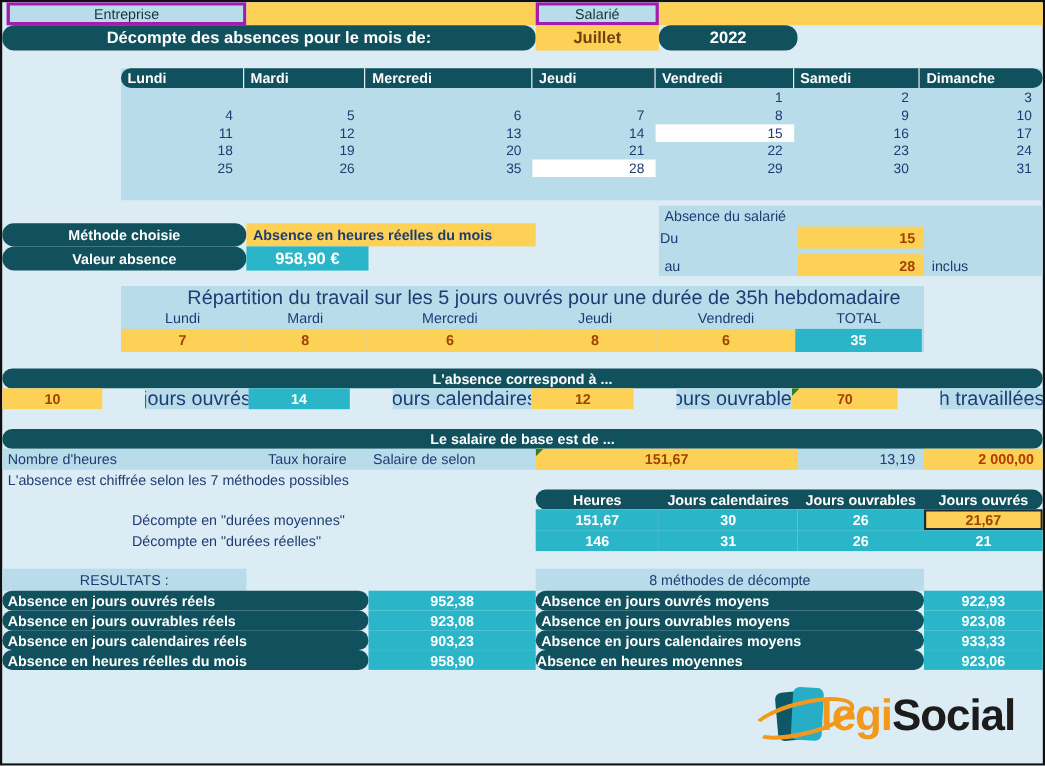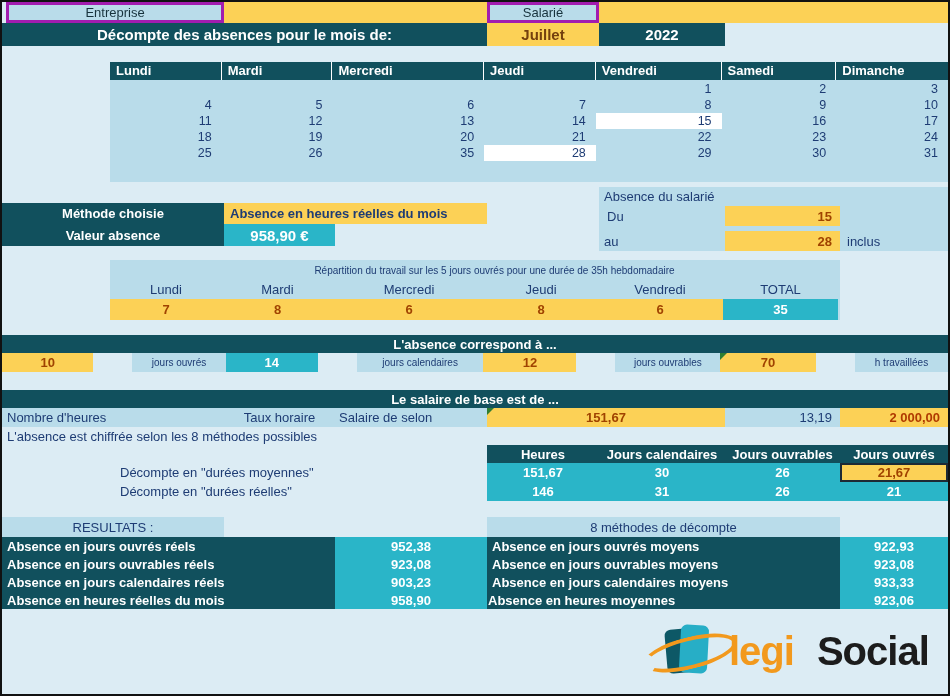--- a/index.html
+++ b/index.html
@@ -9,30 +9,30 @@
     background:var(--page); border:2px solid #111; box-sizing:border-box;
     overflow:hidden;
   }
   .abs{position:absolute; box-sizing:border-box;}
   .row{display:flex;}
   .cell{box-sizing:border-box; overflow:hidden; white-space:nowrap;}
   
   .cA{width:110px}.cB{width:112px}.cC{width:111px}.cD{width:152px}
   .cE{width:112px}.cF{width:126px}.cG{width:115px}.cH{width:112px}
 
-  .teal{background:var(--teal); color:#fff;}
+  .teal{background:var(--teal); color:#fff;border-radius:11px;}
   .cyan{background:var(--cyan); color:#fff;}
   .yellow{background:var(--yellow); color:var(--brown);}
   .lb{background:var(--lightblue); color:var(--navy);}
   .navy{color:var(--navy);}
   .bold{font-weight:bold;}
   .ctr{display:flex;align-items:center;justify-content:center;}
   .lft{display:flex;align-items:center;justify-content:flex-start;}
   .rgt{display:flex;align-items:center;justify-content:flex-end;}
-  .f12{font-size:10px;margin-left:39px;} .f13{font-size:13px;} .f15{font-size:15px;}
+  .f12{font-size:18px;margin-left:39px;} .f13{font-size:13px;} .f15{font-size:15px;}
 
   
   .tag-cell{border:3px solid #a21caf; font-size:13px; color:#17323c;}
   .inputbar{background:var(--yellow);}
 
   
   .cal-head .cell{border-right:1px solid #fff; padding-left:6px; font-size:13px;}
   .cal-day{font-size:12.5px; color:var(--navy); padding-right:10px; text-align:right;
            display:flex; align-items:center; justify-content:flex-end;}
   .day-hl{background:#fff;}
@@ -134,21 +134,21 @@
     <div class="cell yellow lft bold f13" style="width:263px; padding-left:6px; color:var(--navy);">Absence en heures réelles du mois</div>
   </div>
   <div class="abs row" style="left:0; top:222px; width:485px; height:22px;">
     <div class="cell teal ctr bold f13" style="width:222px;">Valeur absence</div>
     <div class="cell cyan ctr bold f15" style="width:111px;">958,90 €</div>
   </div>
 
   <div class="abs lb" style="left:597px; top:185px; width:349px; height:64px;">
     <div class="lft f13 navy" style="height:18px; padding-left:5px;">Absence du salarié</div>
     <div class="row" style="height:20px; margin-top:1px;">
-      <div class="cell lft f13 navy" style="width:126px; padding-left:8px;">Du</div>
+      <div class="cell lft f13 navy" style="width:126px; padding-left:1px;">Du</div>
       <div class="cell yellow rgt bold f13" style="width:115px; padding-right:8px;">15</div>
     </div>
     <div class="row" style="height:20px; margin-top:5px;">
       <div class="cell lft f13 navy" style="width:126px; padding-left:5px;">au</div>
       <div class="cell yellow rgt bold f13" style="width:115px; padding-right:8px;">28</div>
       <div class="cell lft f13 navy" style="padding-left:7px;">inclus</div>
     </div>
   </div>
 
   <div class="abs lb" style="left:108px; top:258px; width:730px; height:60px;">
@@ -191,21 +191,21 @@
     <div class="cell lft f13 navy" style="width:222px; padding-left:5px;">Nombre d'heures</div>
     <div class="cell ctr f13 navy" style="width:111px;">Taux horaire</div>
     <div class="cell lft f13 navy" style="width:152px; padding-left:4px;">Salaire de selon</div>
     <div class="cell yellow ctr bold f13" style="width:238px; position:relative;">
         <span class="tri"></span>
         <span>151,67</span>
       </div>
     <div class="cell rgt f13 navy" style="width:115px; padding-right:8px;">13,19</div>
     <div class="cell yellow rgt bold f13" style="width:108px; padding-right:8px; color:#b03a00;">2 000,00</div>
   </div>
-  <div class="abs lft f13 navy" style="left:5px; top:426px; width:600px; height:16px;">L'absence est chiffrée selon les 8 méthodes possibles</div>
+  <div class="abs lft f13 navy" style="left:5px; top:426px; width:600px; height:16px;">L'absence est chiffrée selon les 7 méthodes possibles</div>
 
   <div class="abs row teal bold f13" style="left:485px; top:443px; width:461px; height:18px;">
     <div class="cell cE ctr">Heures</div>
     <div class="cell cF ctr">Jours calendaires</div>
     <div class="cell cG ctr">Jours ouvrables</div>
     <div class="cell ctr" style="width:108px;">Jours ouvrés</div>
   </div>
   <div class="abs lft f13 navy" style="left:118px; top:461px; width:360px; height:19px;">Décompte en "durées moyennes"</div>
   <div class="abs row" style="left:485px; top:461px; width:461px; height:19px;">
     <div class="cell cE cyan ctr bold f13">151,67</div>
@@ -244,21 +244,21 @@
       <div class="cell cyan ctr bold f13" style="width:108px;">933,33</div>
     </div>
     <div class="row" style="height:18px;">
       <div class="cell teal lft bold f13" style="width:333px; padding-left:5px;">Absence en heures réelles du mois</div>
       <div class="cell cyan ctr bold f13" style="width:152px;">958,90</div>
       <div class="cell teal lft bold f13" style="width:353px; padding-left:1px;">Absence en heures moyennes</div>
       <div class="cell cyan ctr bold f13" style="width:108px;">923,06</div>
     </div>
   </div>
 
-  <div class="abs logo" style="left:656px; top:616px; height:66px;gap:23px;">
+  <div class="abs logo" style="left:696px; top:616px; height:66px;">
     <div class="logo-icon">
       <div class="li-back"></div>
       <div class="li-front"></div>
       <div class="li-ring"></div>
     </div>
     <span class="logo-legi">legi</span>
       <span class="logo-social">Social</span>
   </div>
 
 </div>

